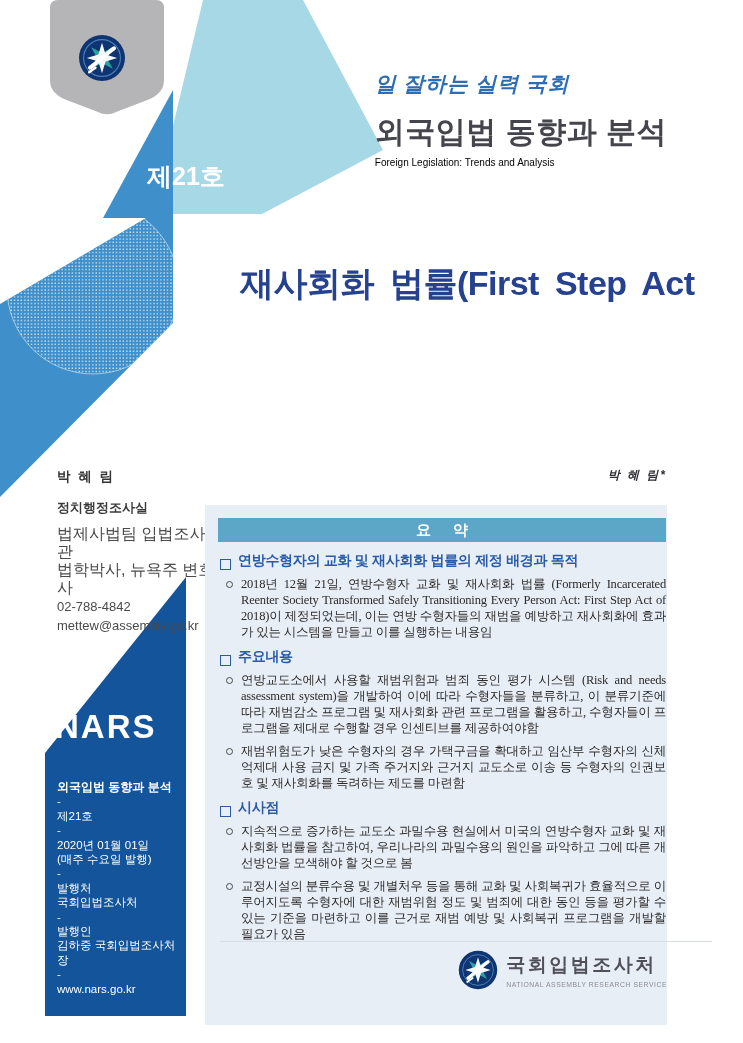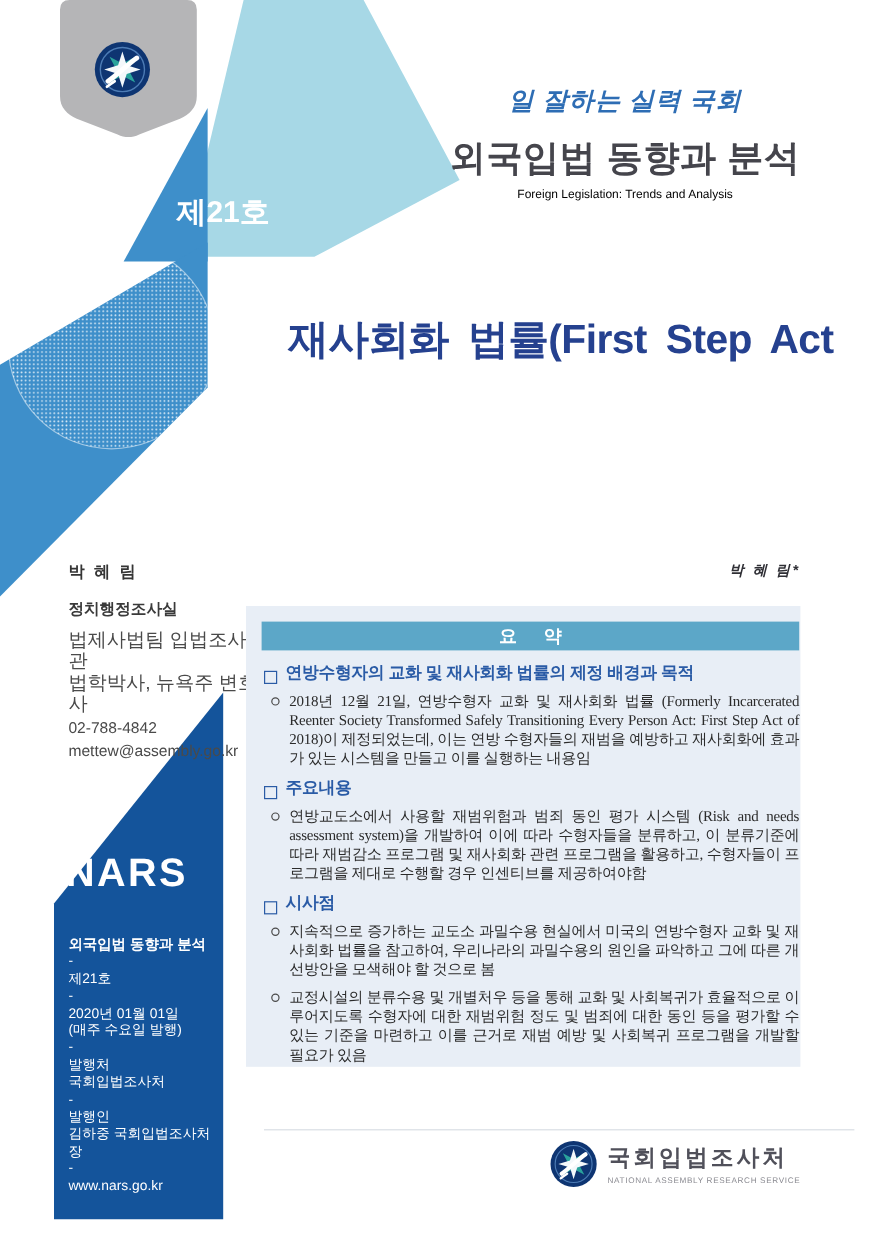--- a/index.html
+++ b/index.html
@@ -2,21 +2,21 @@
 <html><head>
 <meta charset="utf-8">
 <style>
   html,body{margin:0;padding:0;background:#fff;}
   body{width:743px;height:1043px;overflow:hidden;position:relative;
        font-family:"Liberation Sans",sans-serif;}
   .page{position:absolute;inset:0;width:743px;height:1043px;background:#fff;overflow:hidden;}
   .deco{position:absolute;left:0;top:0;width:743px;height:1043px;}
 
   
-  .hdr{position:absolute;right:76px;top:70px;text-align:center;}
+  .hdr{position:absolute;right:76px;top:70px;text-align:left;}
   .slogan{font-family:"Liberation Serif",serif;font-style:italic;font-weight:bold;
           font-size:21px;letter-spacing:1px;color:#2e6db4;}
   .brand{font-size:30px;font-weight:800;color:#45454c;letter-spacing:0.5px;margin-top:14px;}
   .brand-en{font-size:10px;color:#000000;margin-top:4px;}
 
   .issue{position:absolute;left:147px;top:160px;font-size:25px;font-weight:bold;color:#fff;}
 
   .title{position:absolute;left:240px;top:260px;width:472px;
          font-size:34px;line-height:47px;font-weight:800;color:#25418f;
          letter-spacing:-0.5px;word-spacing:7px;}
@@ -24,21 +24,21 @@
   
   .authorblk{position:absolute;left:57px;top:468px;width:160px;color:#4a4a4a;}
   .authorblk .nm{font-size:13.5px;font-weight:bold;color:#353535;margin-bottom:13px;letter-spacing:2px;}
   .authorblk .dept{font-size:13px;font-weight:bold;color:#3a3a3a;margin-bottom:8px;}
   .authorblk .ln{font-size:16px;line-height:18px;}
   .authorblk .ln2{font-size:13px;line-height:19px;}
   .byline{position:absolute;right:76px;top:467px;font-size:12px;font-weight:bold;
           color:#2f2f35;letter-spacing:2px;font-style:italic;}
 
   
-  .sumbox{position:absolute;left:205px;top:505px;width:462px;height:384px;
+  .sumbox{position:absolute;left:205px;top:505px;width:462px;height:520px;
           background:#e8eef6;box-sizing:border-box;padding:13px 1px 0 13px;}
   .sumbar{height:24px;background:#5ca7c8;color:#fff;font-size:15px;font-weight:bold;
           letter-spacing:9px;display:flex;align-items:center;justify-content:center;
           padding-left:9px;margin-bottom:10px;}
   .sec{margin-top:8px;}
   .sec-h{display:flex;align-items:flex-end;gap:7px;font-size:14px;font-weight:bold;
          color:#2a5ba6;margin:6px 0 6px 2px;letter-spacing:-0.3px;}
   .sq{width:9px;height:9px;border:1.6px solid #2a5ba6;flex:0 0 auto;background:transparent;}
   .blt{position:relative;padding-left:17px;margin:3px 0 7px 6px;
        font-family:"Liberation Serif",serif;font-size:12.5px;line-height:16px;
@@ -139,20 +139,24 @@
 
     <div class="sec">
       <div class="sec-h">
         <span class="sq"></span>
         <span>주요내용</span>
       </div>
       <div class="blt">
         <span class="ring"></span>
         <span>연방교도소에서 사용할 재범위험과 범죄 동인 평가 시스템 (Risk and needs assessment system)을 개발하여 이에 따라 수형자들을 분류하고, 이 분류기준에 따라 재범감소 프로그램 및 재사회화 관련 프로그램을 활용하고, 수형자들이 프로그램을 제대로 수행할 경우 인센티브를 제공하여야함</span>
       </div>
+      <div class="blt">
+        <span class="ring"></span>
+        <span>재범위험도가 낮은 수형자의 경우 가택구금을 확대하고 임산부 수형자의 신체억제대 사용 금지 및 가족 주거지와 근거지 교도소로 이송 등 수형자의 인권보호 및 재사회화를 독려하는 제도를 마련함</span>
+      </div>
     </div>
 
     <div class="sec">
       <div class="sec-h">
         <span class="sq"></span>
         <span>시사점</span>
       </div>
       <div class="blt">
         <span class="ring"></span>
         <span>지속적으로 증가하는 교도소 과밀수용 현실에서 미국의 연방수형자 교화 및 재사회화 법률을 참고하여, 우리나라의 과밀수용의 원인을 파악하고 그에 따른 개선방안을 모색해야 할 것으로 봄</span>

